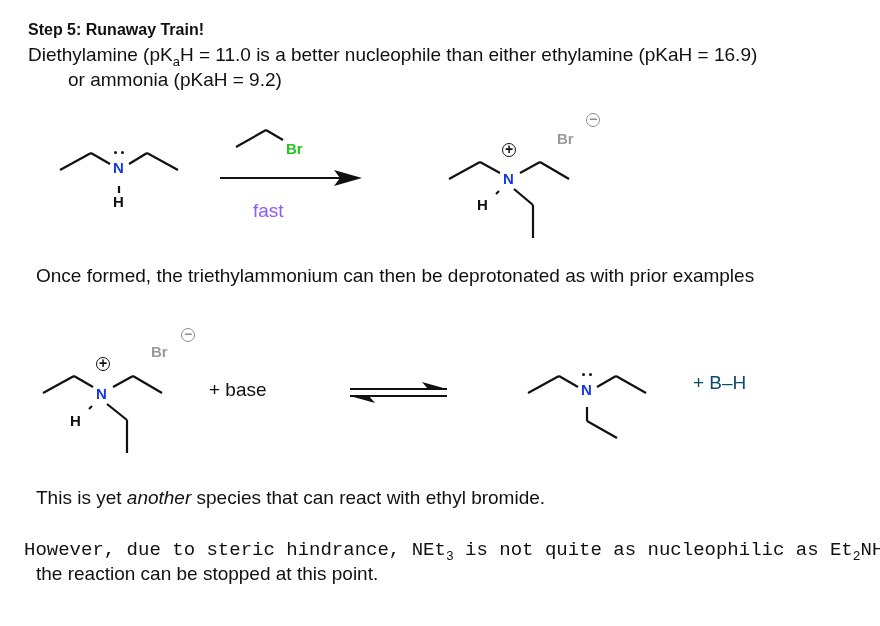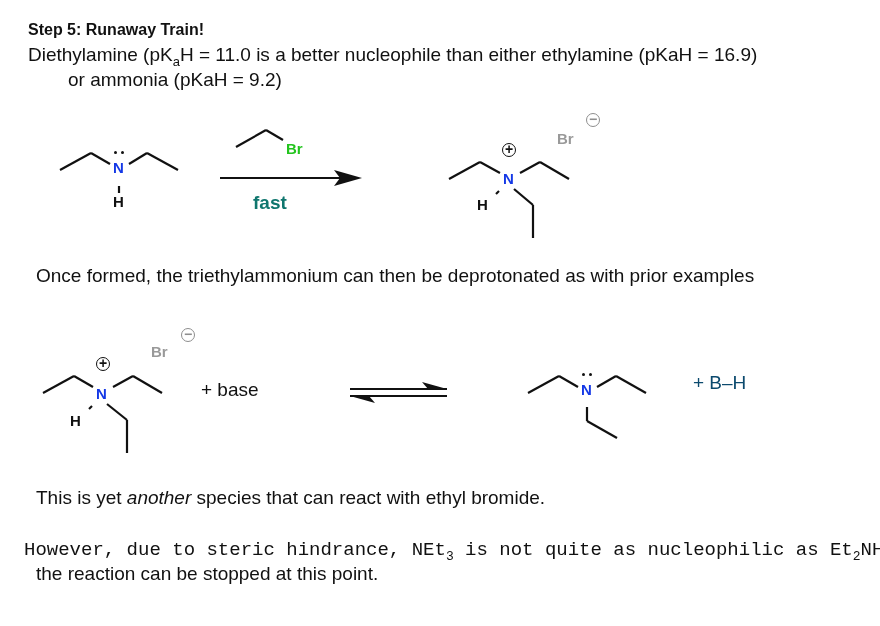--- a/index.html
+++ b/index.html
@@ -7,21 +7,21 @@
            font-family: "Liberation Sans", sans-serif; color: #111; }
     .abs { position: absolute; white-space: nowrap; }
     .title { left: 28px; top: 21px; font-size: 16px; font-weight: bold; }
     .para { font-size: 19px; line-height: 22px; }
     .sub { font-size: 13px; vertical-align: -5px; }
     .atom { position: absolute; font-weight: bold; font-size: 15px; line-height: 18px; }
     .n-blue { color: #1438e6; }
     .br-green { color: #23c41e; }
     .br-gray { color: #999999; }
     .h-black { color: #111; }
-    .fast { color: #0f766e; font-weight: bold; font-size: 19px; }
+    .fast { color: #8b5cf6; font-weight: normal; font-size: 19px; margin-top: 8px; }
     .gray-text { color: #0c4a6e; font-size: 19px; }
     .charge { position: absolute; width: 14px; height: 14px; border: 1.6px solid #111; border-radius: 50%;
               box-sizing: border-box; font-size: 14px; line-height: 10px; text-align: center; font-weight: bold; }
     .charge.neg { border-color: #8e8e8e; color: #8e8e8e; }
     svg.mol { position: absolute; left: 0; top: 0; }
     .lp { position: absolute; width: 3px; height: 3px; background: #111; border-radius: 50%; }
   </style>
 </head>
 <body>
 
@@ -107,21 +107,21 @@
 
 <div class="abs para" style="left:36px; top:265px;">Once formed, the triethylammonium can then be deprotonated as with prior examples</div>
 
 <div>
   <div class="charge" style="left:96px; top:357px;">+</div>
   <div class="atom n-blue" style="left:96px; top:385px;">N</div>
   <div class="atom h-black" style="left:70px; top:412px;">H</div>
   <div class="atom br-gray" style="left:151px; top:343px;">Br</div>
   <div class="charge neg" style="left:181px; top:328px;">−</div>
 </div>
-<div class="abs para" style="left:201px; top:379px;">+ base</div>
+<div class="abs para" style="left:209px; top:379px;">+ base</div>
 
 <div>
   <div class="lp" style="left:582px; top:373px;"></div>
   <div class="lp" style="left:589px; top:373px;"></div>
   <div class="atom n-blue" style="left:581px; top:381px;">N</div>
 </div>
 <div class="abs gray-text" style="left:693px; top:372px;">+ B–H</div>
 
 <div class="abs para" style="left:36px; top:487px;">
   <span>This is yet </span><em>another</em><span> species that can react with ethyl bromide.</span>

